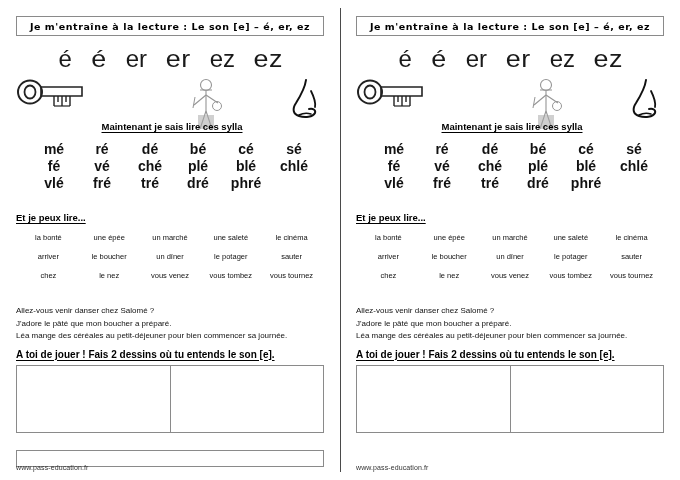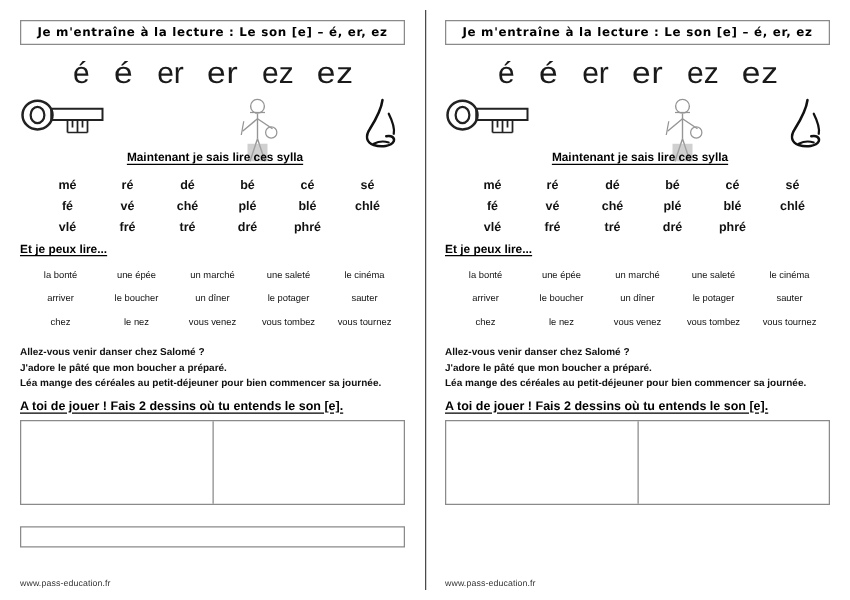--- a/index.html
+++ b/index.html
@@ -120,27 +120,27 @@
   .syll-row {
     display: flex;
     height: 17px;
     align-items: center;
   }
   .syll-cell {
     flex: 1 1 0;
     text-align: center;
     font-family: "Liberation Sans", sans-serif;
     font-weight: bold;
-    font-size: 10px;
+    font-size: 14px;
     color: #111;
   }
 
   
   .words-heading {
-    margin-top: 3px;
+    margin-top: 21px;
   }
   .words-grid {
     margin-top: 5px;
     padding: 0 6px 0 6px;
   }
   .words-row {
     display: flex;
     height: 19px;
     align-items: center;
   }
@@ -148,23 +148,22 @@
     flex: 1 1 0;
     text-align: center;
     font-family: "Liberation Sans", sans-serif;
     font-size: 7.5px;
     color: #111;
     white-space: nowrap;
   }
 
   
   .sentences {
-    margin-top: 9px;
+    margin-top: 20px;
     padding-left: 4px;
-    font-weight: bold;
   }
   .sentence {
     font-family: "Liberation Sans", sans-serif;
     font-size: 8px;
     line-height: 12.5px;
     color: #111;
     white-space: nowrap;
   }
 
   

